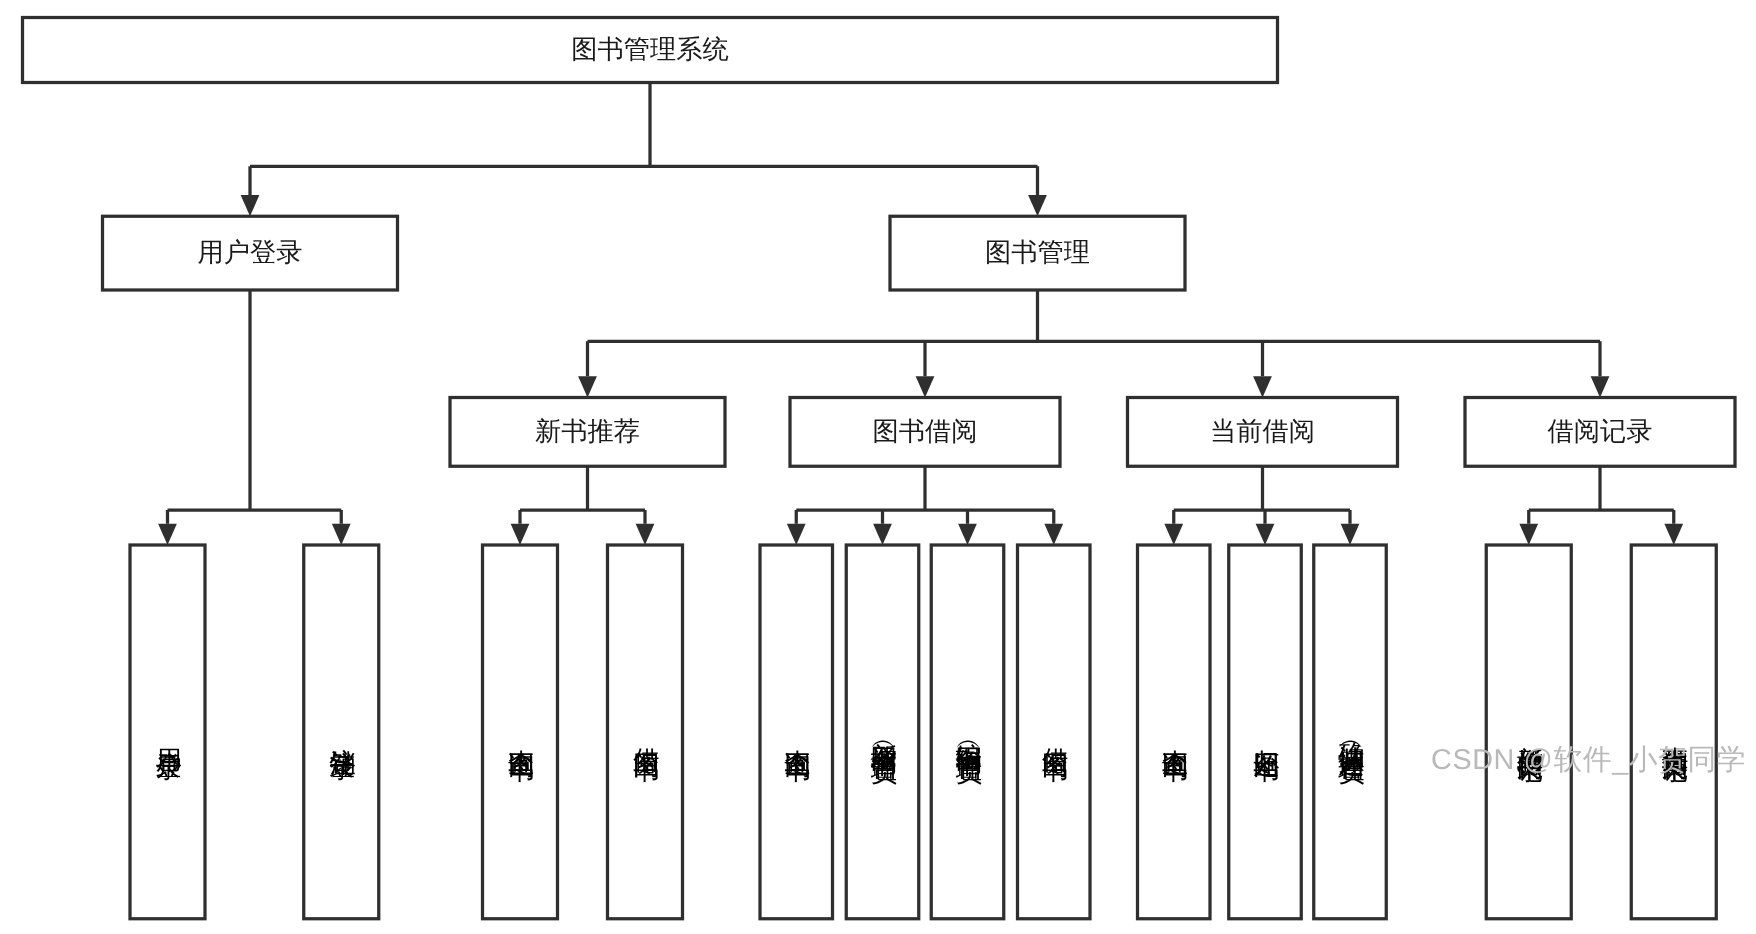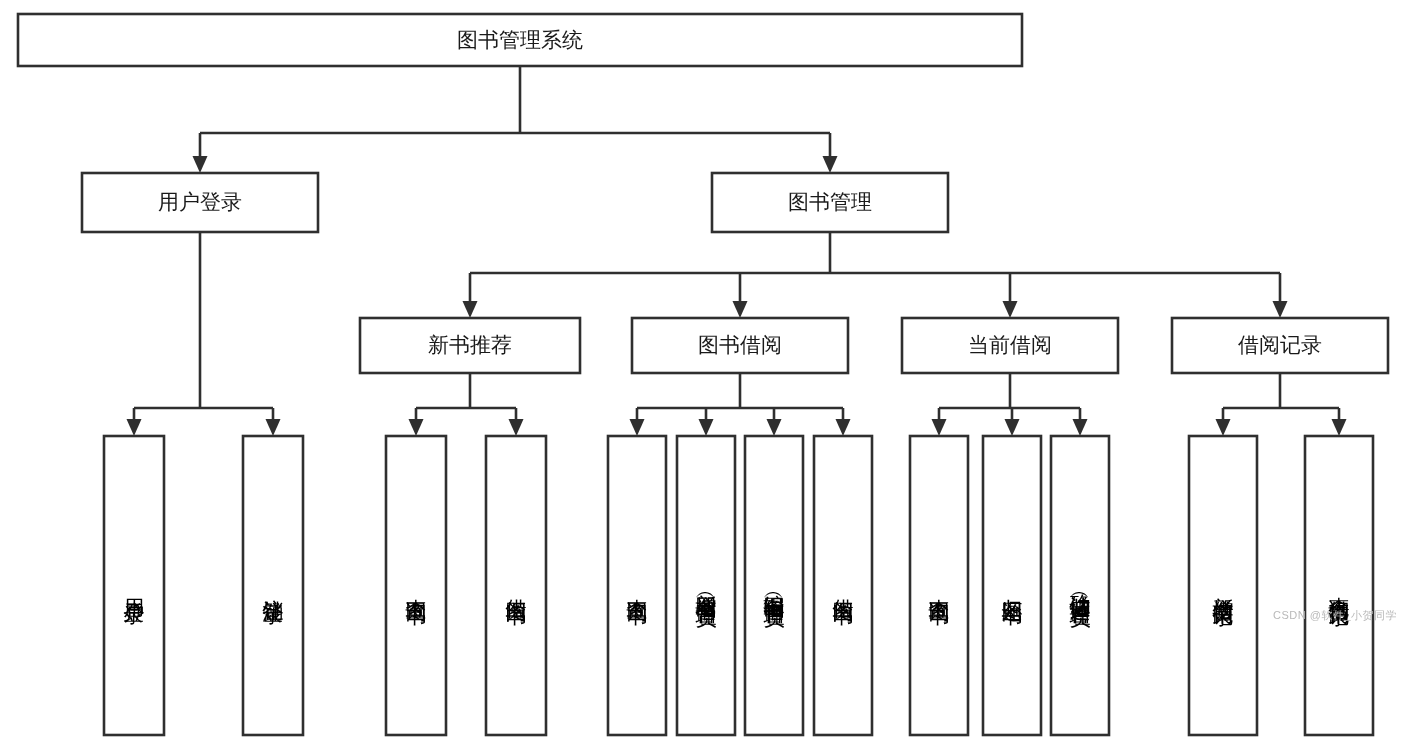--- a/index.html
+++ b/index.html
@@ -56,21 +56,21 @@
     writing-mode: vertical-rl;
     text-orientation: upright;
     letter-spacing: 2px;
     white-space: pre;
   }
   .watermark-text {
     position: absolute;
     right: 8px;
     bottom: 6px;
     font-family: "Liberation Sans", "DejaVu Sans", sans-serif;
-    font-size: 11px;
+    font-size: 23px;
     color: #b9b9b9;
     letter-spacing: 0.5px;
     user-select: none;
     pointer-events: none;
   }
 </style>
 </head>
 <body>
 
 <div id="diagram-root">

